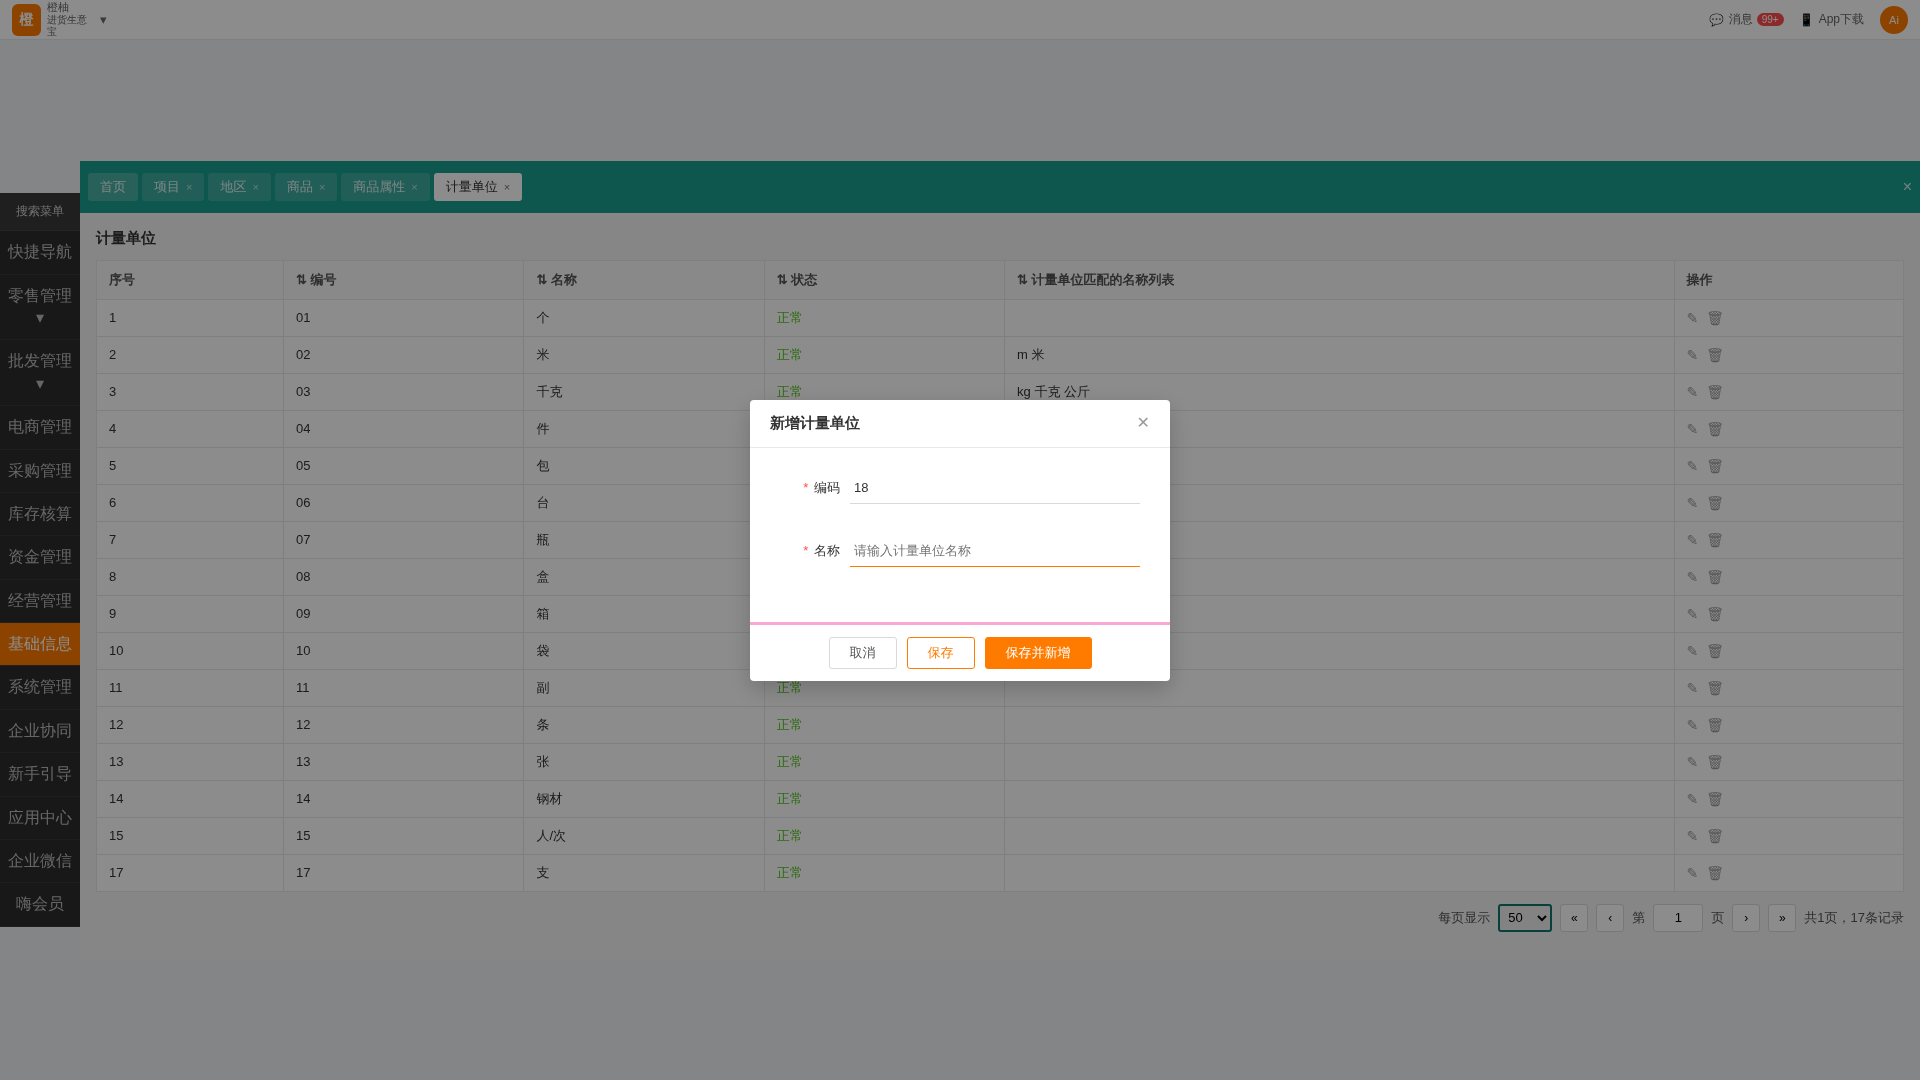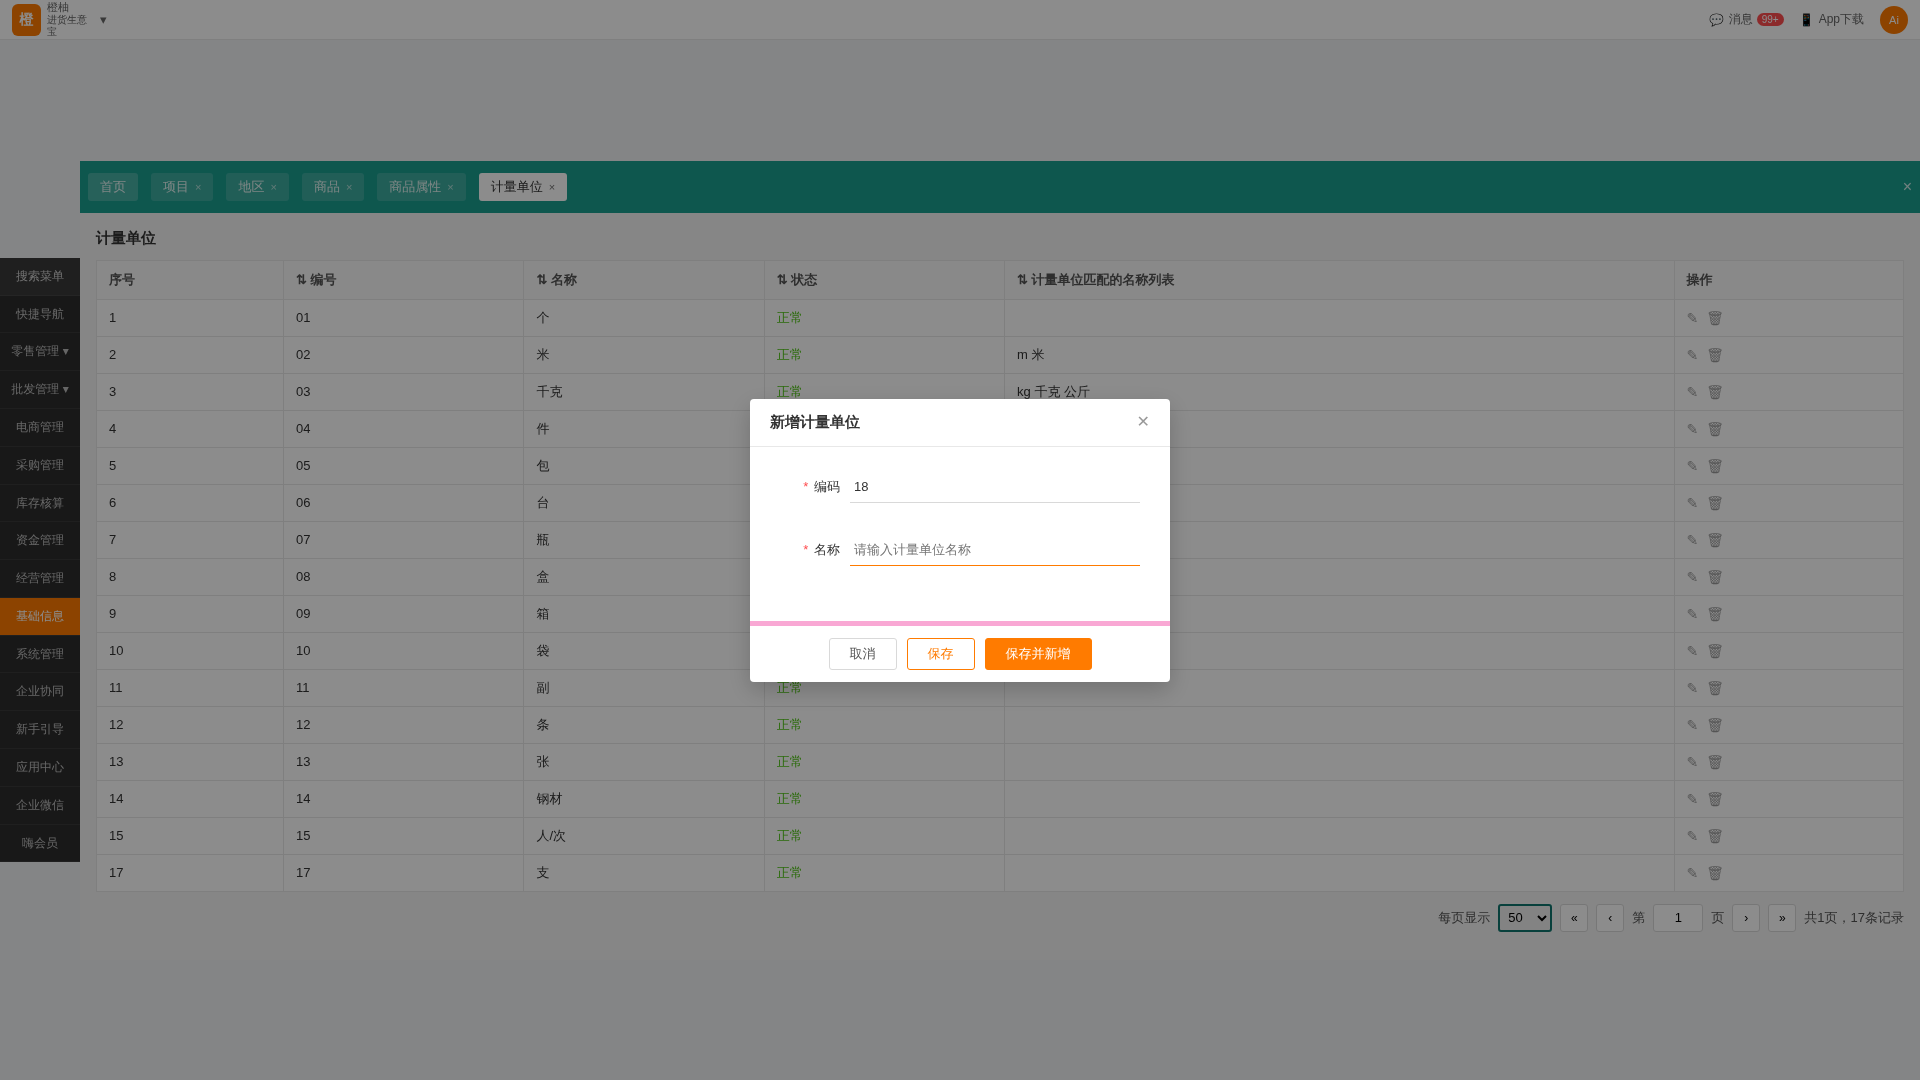--- a/index.html
+++ b/index.html
@@ -67,39 +67,39 @@
       background: #3a3a3a;
       text-align: center;
       font-size: 12px;
       color: #ccc;
       cursor: pointer;
       border-bottom: 1px solid #444;
     }
     .sidebar-item {
       padding: 10px 4px;
       text-align: center;
-      font-size: 12px;
+      font-size: 16px;
       color: #bbb;
       cursor: pointer;
       border-bottom: 1px solid #3a3a3a;
       line-height: 1.4;
     }
     .sidebar-item.active { background: #ff7b00; color: white; }
 
     
     .main { flex: 1; display: flex; flex-direction: column; overflow: hidden; }
 
     
     .tabs {
       background: #1a9e8f;
       display: flex;
       align-items: center;
       height: 52px;
       padding: 0 8px;
-      gap: 13px;
+      gap: 4px;
       flex-shrink: 0;
     }
     .tab {
       padding: 0 12px;
       height: 28px;
       display: flex; align-items: center; gap: 6px;
       border-radius: 3px;
       cursor: pointer;
       font-size: 13px;
       color: rgba(255,255,255,0.85);
@@ -267,21 +267,21 @@
       font-size: 13px;
       padding: 0 4px;
       color: #333;
     }
     .form-input.name-input { border-bottom-color: #ff7b00; }
     .modal-footer {
       padding: 12px 20px;
       display: flex;
       justify-content: center;
       gap: 10px;
-      border-top: 5px solid #f9a8d4;
+      border-top: 3px solid #f9a8d4;
     }
     .btn-cancel {
       padding: 6px 20px;
       border: 1px solid #d9d9d9;
       background: white;
       border-radius: 3px;
       cursor: pointer;
       font-size: 13px;
       color: #555;
     }

